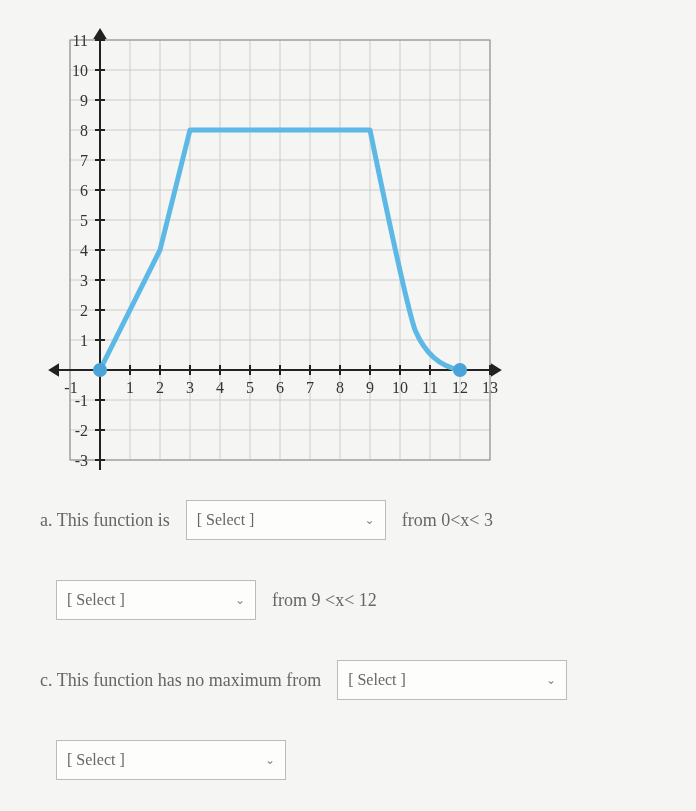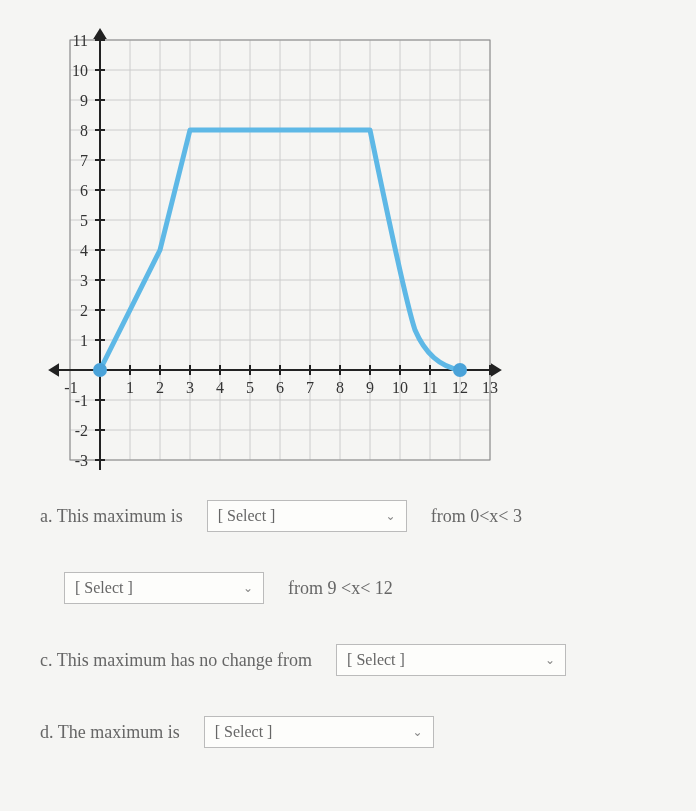--- a/index.html
+++ b/index.html
@@ -34,23 +34,23 @@
       flex-wrap: nowrap;
     }
     .qlabel { white-space: nowrap; }
     .select-box {
       display: inline-flex;
       align-items: center;
       justify-content: space-between;
       border: 1px solid #bbb;
       background: #fdfdfb;
       padding: 8px 10px;
-      margin: 0 24px;
+      margin: 0 16px;
       min-width: 200px;
-      height: 32px;
+      height: 40px;
       font-size: 16px;
       color: #666;
       cursor: pointer;
       position: relative;
     }
     .chev {
       font-size: 12px;
       color: #888;
       margin-left: 10px;
     }
@@ -172,45 +172,44 @@
 
     <path d="M 60 350 L 120 230 L 150 110 L 330 110 Q 365 280 375 310 Q 390 345 420 350" fill="none" stroke="#5eb8e6" stroke-width="5" stroke-linejoin="round"></path>
     <circle cx="60" cy="350" r="7" fill="#4aa3d9"></circle>
     <circle cx="420" cy="350" r="7" fill="#4aa3d9"></circle>
   </svg>
 </div>
 
 <div class="questions">
 
   <div class="question-row">
-    <span class="qlabel">a. This maximum is</span>
+    <span class="qlabel">a. This function is</span>
     <div class="select-box">
       <span>[ Select ]</span>
       <span class="chev">⌄</span>
     </div>
     <span class="after-text">from 0&lt;x&lt; 3</span>
   </div>
 
   <div class="question-row">
     <div class="select-box">
       <span>[ Select ]</span>
       <span class="chev">⌄</span>
     </div>
     <span class="after-text">from 9 &lt;x&lt; 12</span>
   </div>
 
   <div class="question-row">
-    <span class="qlabel">c. This maximum has no change from</span>
+    <span class="qlabel">c. This function has no maximum from</span>
     <div class="select-box" style="min-width:230px;">
       <span>[ Select ]</span>
       <span class="chev">⌄</span>
     </div>
   </div>
 
   <div class="question-row">
-    <span class="qlabel">d. The maximum is</span>
     <div class="select-box" style="min-width:230px;">
       <span>[ Select ]</span>
       <span class="chev">⌄</span>
     </div>
   </div>
 
 </div>
 
 </body></html>

